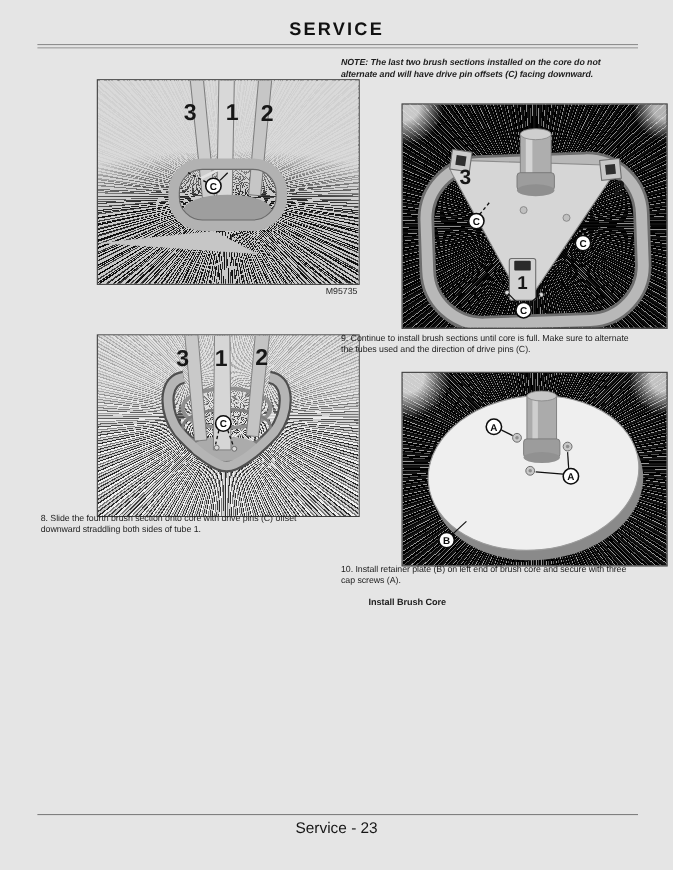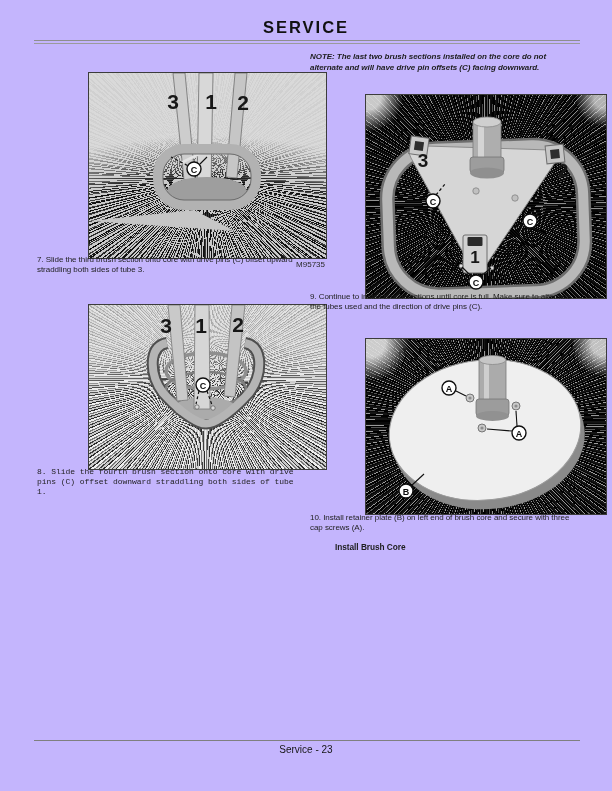--- a/index.html
+++ b/index.html
@@ -1,32 +1,32 @@
 <!DOCTYPE html>
 <html><head>
 <meta charset="utf-8">
 <style>
   html,body{margin:0;padding:0;background:#ffffff;}
   .page{
     position:relative;width:612px;height:791px;margin:0 auto;
-    background:#c4b5fd;overflow:hidden;
+    background:#e5e5e5;overflow:hidden;
     font-family:"Liberation Sans",sans-serif;color:#1d1d1d;
   }
   
   .page-title{
     position:absolute;top:18px;left:0;width:100%;margin:0;
     text-align:center;font-size:16.5px;font-weight:bold;letter-spacing:2px;color:#111;
   }
   .double-rule{
     position:absolute;top:40px;left:34px;width:546px;height:2px;
     border-top:1px solid #8e8e8e;border-bottom:1px solid #9b9b9b;
   }
   
   .footer-rule{position:absolute;top:740px;left:34px;width:546px;height:0;border-top:1px solid #7f7f7f;}
-  .footer-text{position:absolute;top:744px;left:0;width:100%;text-align:center;font-size:10px;color:#161616;}
+  .footer-text{position:absolute;top:744px;left:0;width:100%;text-align:center;font-size:14px;color:#161616;}
   
   .step,.note,.sec-head{position:absolute;margin:0;font-size:8px;line-height:10px;letter-spacing:-0.05px;}
   .note{font-weight:bold;font-style:italic;line-height:10.5px;}
   .sec-head{font-weight:bold;font-size:8.3px;padding-left:25px;}
   
   .fig{position:absolute;}
   .photo{position:relative;overflow:hidden;border:1px solid #3c3c3c;background:#d9d9d9;}
   .photo>div,.photo>svg{position:absolute;left:0;top:0;width:100%;height:100%;}
   .photo-id{display:block;margin-top:1px;text-align:right;font-size:8px;color:#2a2a2a;}
   svg text{font-family:"Liberation Sans",sans-serif;}
@@ -85,21 +85,20 @@
         <text class="tube-num" x="154" y="37" text-anchor="middle">2</text>
         <path class="leader-dash" d="M98.5,92.5 L82,84"></path>
         <path class="leader" d="M111,91 L118,84"></path>
         <circle class="co" cx="105" cy="96" r="7"></circle>
         <text class="callout-letter" x="105" y="99.5" text-anchor="middle">C</text>
       </svg>
     </div>
     <figcaption class="photo-id">M95735</figcaption>
   </figure>
 
-  <p class="step" style="left:37px;top:255px;width:270px;">7. Slide the third brush section onto core with drive pins (C) offset upward straddling both sides of tube 3.</p>
 
   <figure class="fig" style="left:48px;top:288px;width:237px;">
     <div class="photo" style="width:237px;height:164px;">
       <div class="b2"></div>
       <div class="f2"></div>
       <svg viewBox="0 0 237 164">
         <path d="M78,38 Q66,40 64,54 Q62,72 74,88 Q94,110 110,117 Q117,120 124,117 Q140,110 160,88 Q172,72 170,54 Q168,40 156,38" fill="none" stroke="#4f4f4f" stroke-width="12"></path>
         <ellipse cx="117" cy="66" rx="40" ry="18" fill="none" stroke="#8f8f8f" stroke-width="3.4"></ellipse>
         <ellipse cx="117" cy="84" rx="40" ry="17" fill="none" stroke="#7f7f7f" stroke-width="2.6"></ellipse>
         <ellipse cx="116" cy="103" rx="31" ry="11" fill="#ababab"></ellipse>
@@ -113,21 +112,21 @@
         <text class="tube-num" x="112" y="28" text-anchor="middle">1</text>
         <text class="tube-num" x="149" y="27" text-anchor="middle">2</text>
         <path class="leader-dash" d="M110,86 L107,99"></path>
         <path class="leader-dash" d="M118,86 L123,100"></path>
         <circle class="co" cx="114" cy="80" r="7"></circle>
         <text class="callout-letter" x="114" y="83.5" text-anchor="middle">C</text>
       </svg>
     </div>
   </figure>
 
-  <p class="step" style="left:37px;top:467px;width:270px;font-family:Liberation Mono, monospace;">8. Slide the fourth brush section onto core with drive pins (C) offset downward straddling both sides of tube 1.</p>
+  <p class="step" style="left:37px;top:467px;width:270px;">8. Slide the fourth brush section onto core with drive pins (C) offset downward straddling both sides of tube 1.</p>
 
   <p class="note" style="left:310px;top:52px;width:268px;">NOTE: The last two brush sections installed on the core do not alternate and will have drive pin offsets (C) facing downward.</p>
 
   <figure class="fig" style="left:325px;top:78px;width:240px;">
     <div class="photo" style="width:240px;height:203px;">
       <div class="b3"></div>
       <div class="f3"></div>
       <svg viewBox="0 0 240 203">
         <g transform="rotate(-2 120 125)">
           <rect x="22" y="52" width="196" height="146" rx="50" fill="none" stroke="#6e6e6e" stroke-width="15"></rect>
@@ -167,21 +166,21 @@
         <circle cx="95" cy="171" r="2" fill="#dddddd" stroke="#555555" stroke-width="0.6"></circle>
         <circle cx="126" cy="173" r="2" fill="#dddddd" stroke="#555555" stroke-width="0.6"></circle>
         <path class="leader" d="M105,181 L96,172"></path>
         <path class="leader" d="M115,181 L125,173"></path>
         <circle class="co" cx="110" cy="187" r="7"></circle>
         <text class="callout-letter" x="110" y="190.5" text-anchor="middle">C</text>
       </svg>
     </div>
   </figure>
 
-  <p class="step" style="left:310px;top:292px;width:268px;">9. Continue to install brush sections until core is full. Make sure to alternate the tubes used and the direction of drive pins (C).</p>
+  <p class="step" style="left:310px;top:303px;width:268px;">9. Continue to install brush sections until core is full. Make sure to alternate the tubes used and the direction of drive pins (C).</p>
 
   <figure class="fig" style="left:325px;top:322px;width:240px;">
     <div class="photo" style="width:240px;height:175px;">
       <div class="b4"></div>
       <div class="f4"></div>
       <svg viewBox="0 0 240 175">
         <ellipse cx="123" cy="100" rx="96" ry="70" fill="#8a8a8a" transform="rotate(-6 123 100)"></ellipse>
         <ellipse cx="119" cy="91" rx="96" ry="70" fill="#efefef" stroke="#9b9b9b" stroke-width="1" transform="rotate(-6 119 91)"></ellipse>
         <g>
           <rect x="113" y="21" width="27" height="43" fill="#ababab" stroke="#7a7a7a" stroke-width="0.8"></rect>

